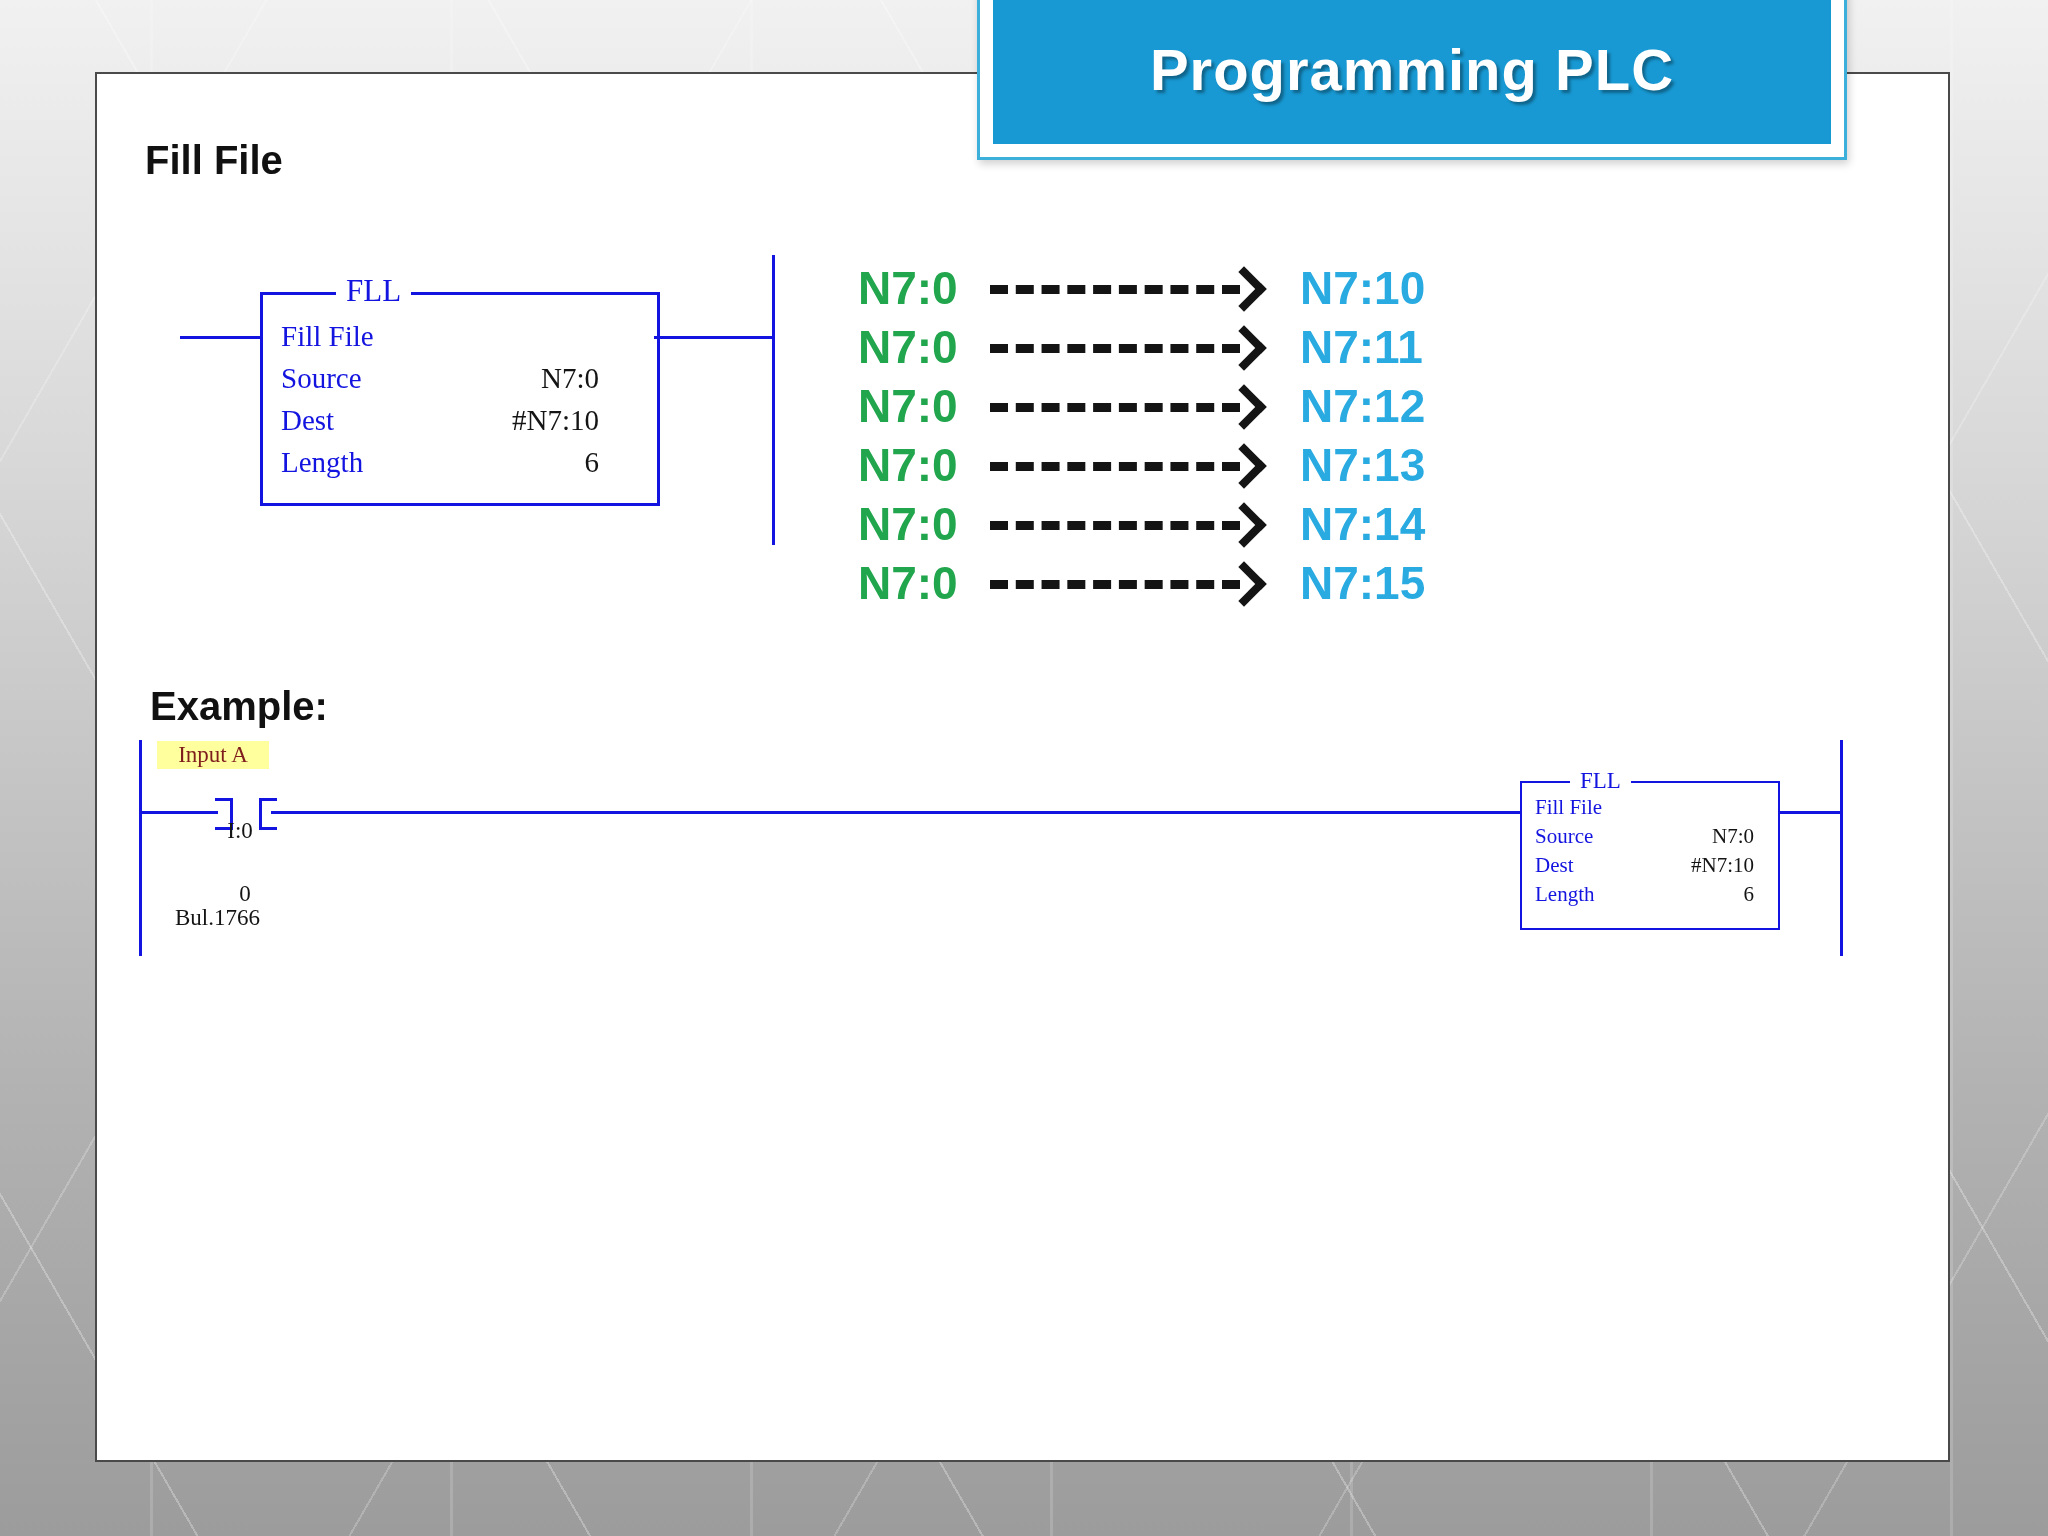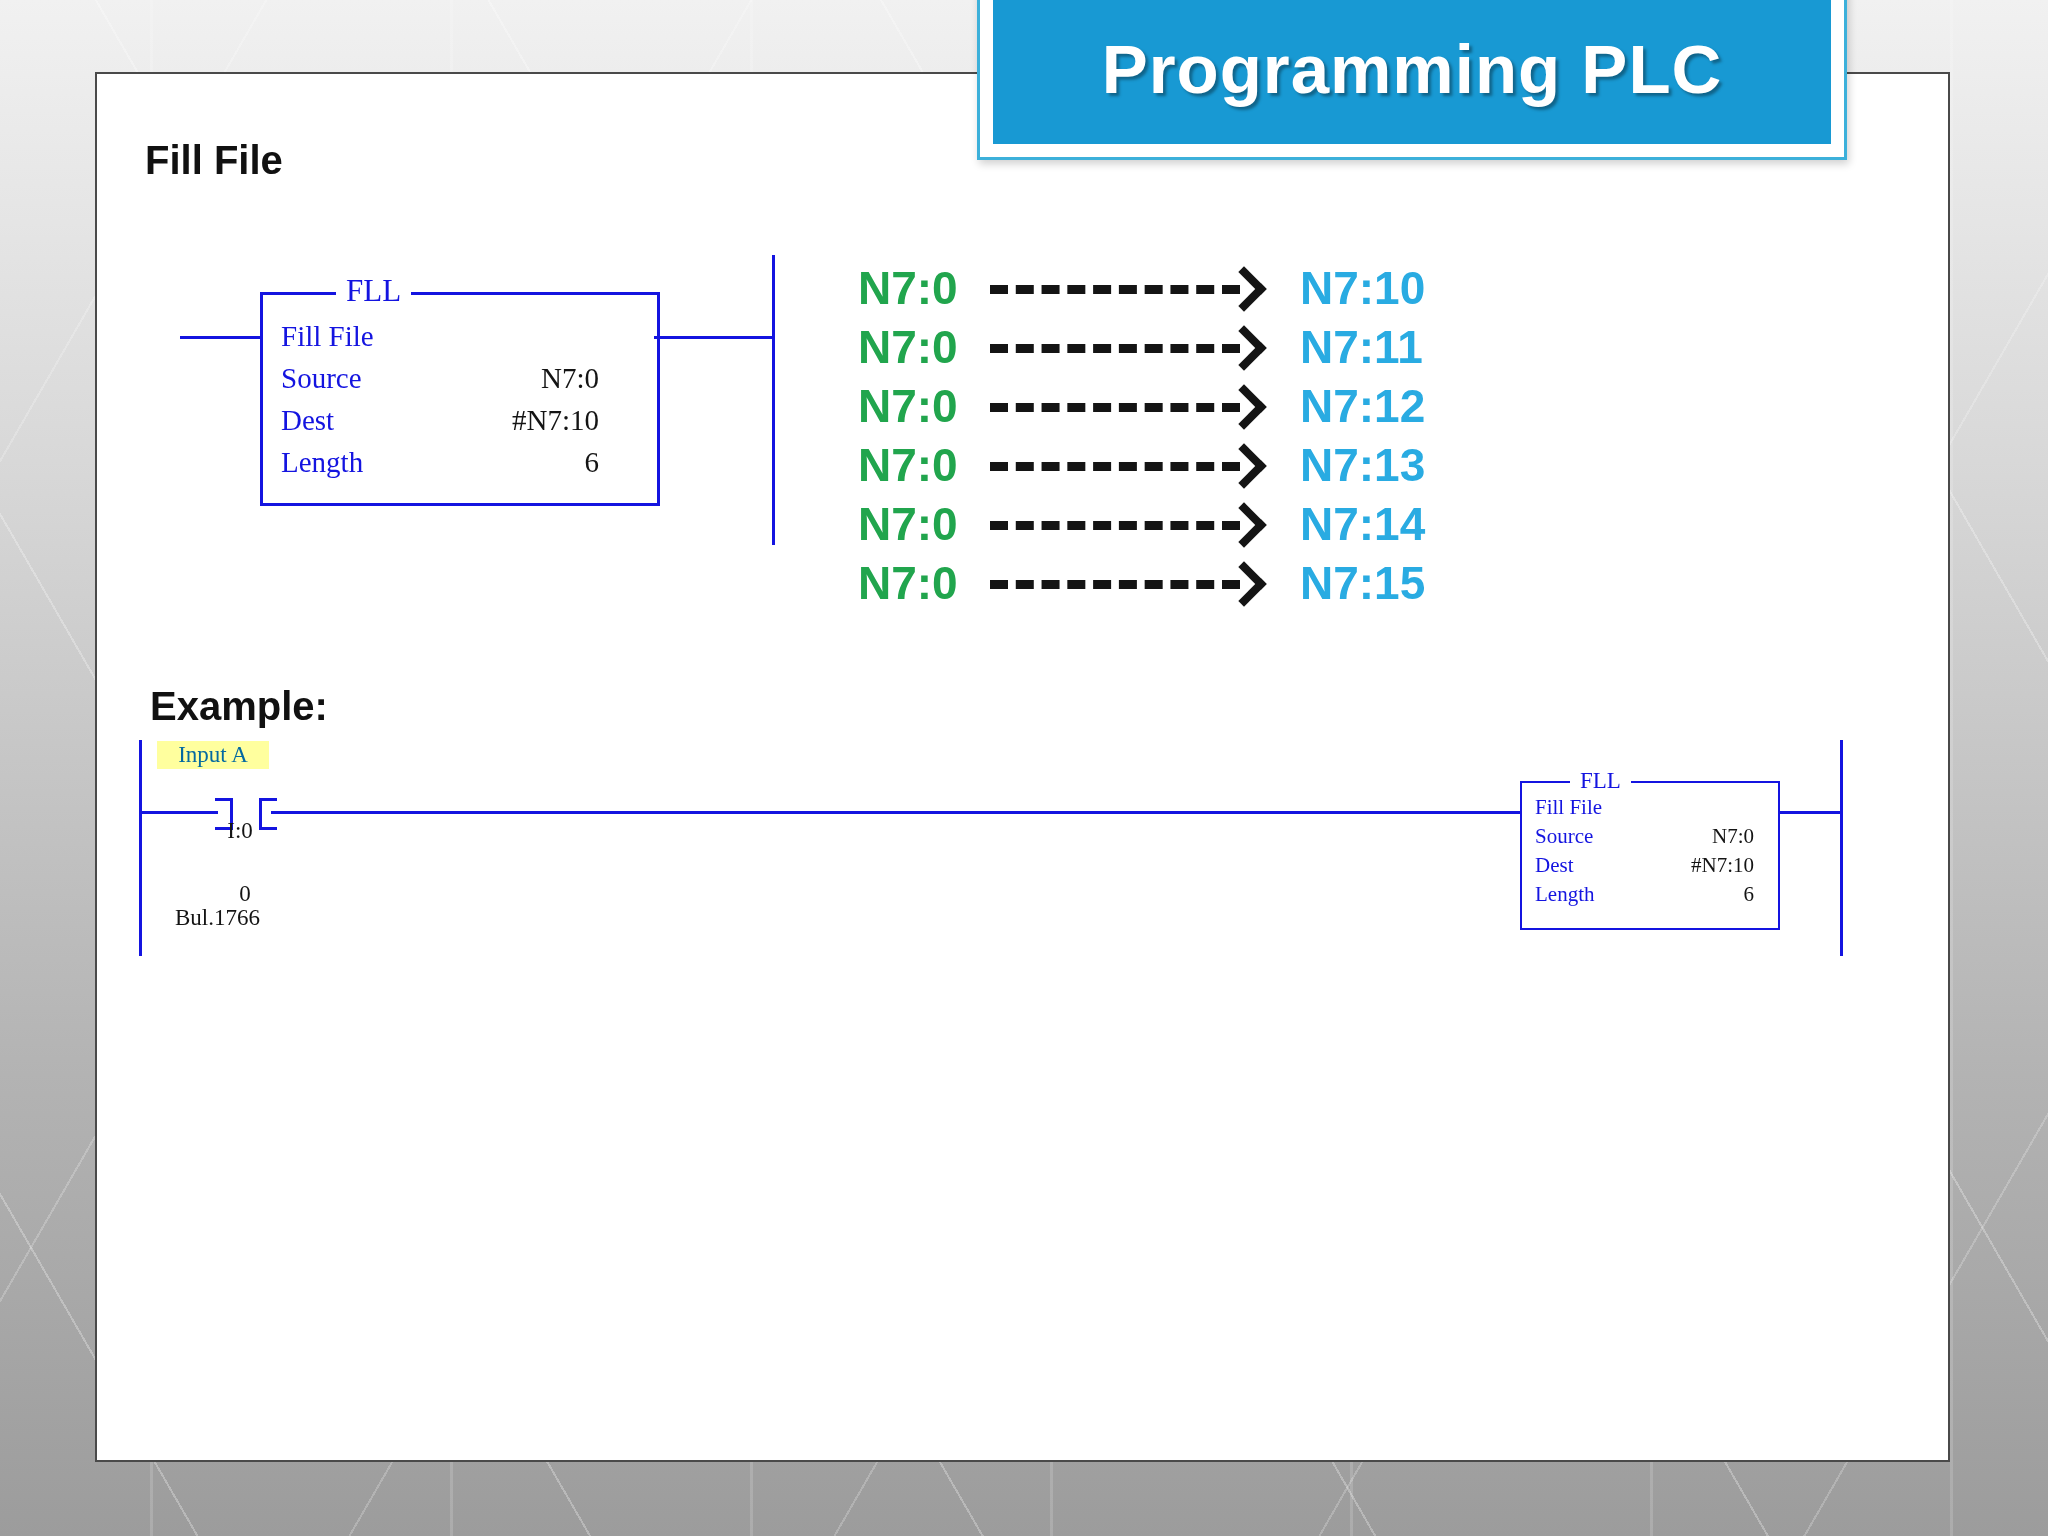--- a/index.html
+++ b/index.html
@@ -28,21 +28,21 @@
     background:#ffffff;border:3px solid #3cb0da;
     box-shadow:2px 4px 8px rgba(0,0,0,.18);
     z-index:5;
   }
   .banner-fill{
     position:absolute;left:13px;right:13px;top:0;bottom:13px;
     background:#1899d3;
     display:flex;align-items:center;justify-content:center;
   }
   .banner-title{
-    color:#ffffff;font-size:69px;font-weight:bold;letter-spacing:1px;
+    color:#ffffff;font-size:58px;font-weight:bold;letter-spacing:1px;
     text-shadow:3px 3px 3px rgba(0,0,0,.35);
     padding-top:6px;
   }
   
   .h-fillfile{position:absolute;left:145px;top:138px;font-size:40px;font-weight:bold;color:#111;z-index:2;}
   .h-example{position:absolute;left:150px;top:684px;font-size:40px;font-weight:bold;color:#111;z-index:2;}
   .caption{position:absolute;left:440px;top:998px;font-size:48px;color:#1a1a1a;letter-spacing:1px;z-index:2;}
   
   .bl{position:absolute;background:#1414e0;z-index:2;}           
   .lbox{position:absolute;border:3px solid #1414e0;background:#fff;z-index:2;}
@@ -71,21 +71,21 @@
     border-top:8px solid #141414;border-right:8px solid #141414;
     transform:rotate(45deg);
   }
   .map-dst{margin-left:40px;color:#29abe2;}
   
   .bracket{position:absolute;width:15px;height:26px;z-index:2;}
   .bracket-l{left:215px;top:798px;border:3px solid #1414e0;border-left:none;background:transparent;}
   .bracket-r{left:259px;top:798px;border:3px solid #1414e0;border-right:none;background:transparent;}
   .ilabel{
     position:absolute;left:157px;top:741px;width:112px;height:28px;
-    background:#ffff9e;color:#0369a1;font-family:"Liberation Serif",serif;font-size:23px;
+    background:#ffff9e;color:#7f1d1d;font-family:"Liberation Serif",serif;font-size:23px;
     display:flex;align-items:center;justify-content:center;z-index:2;
   }
   .itext{position:absolute;color:#141414;font-family:"Liberation Serif",serif;font-size:23px;text-align:center;z-index:2;margin-top:48px;}
 </style>
 </head>
 <body>
 
 <div class="page">
   <div class="bg-pattern"></div>
 

